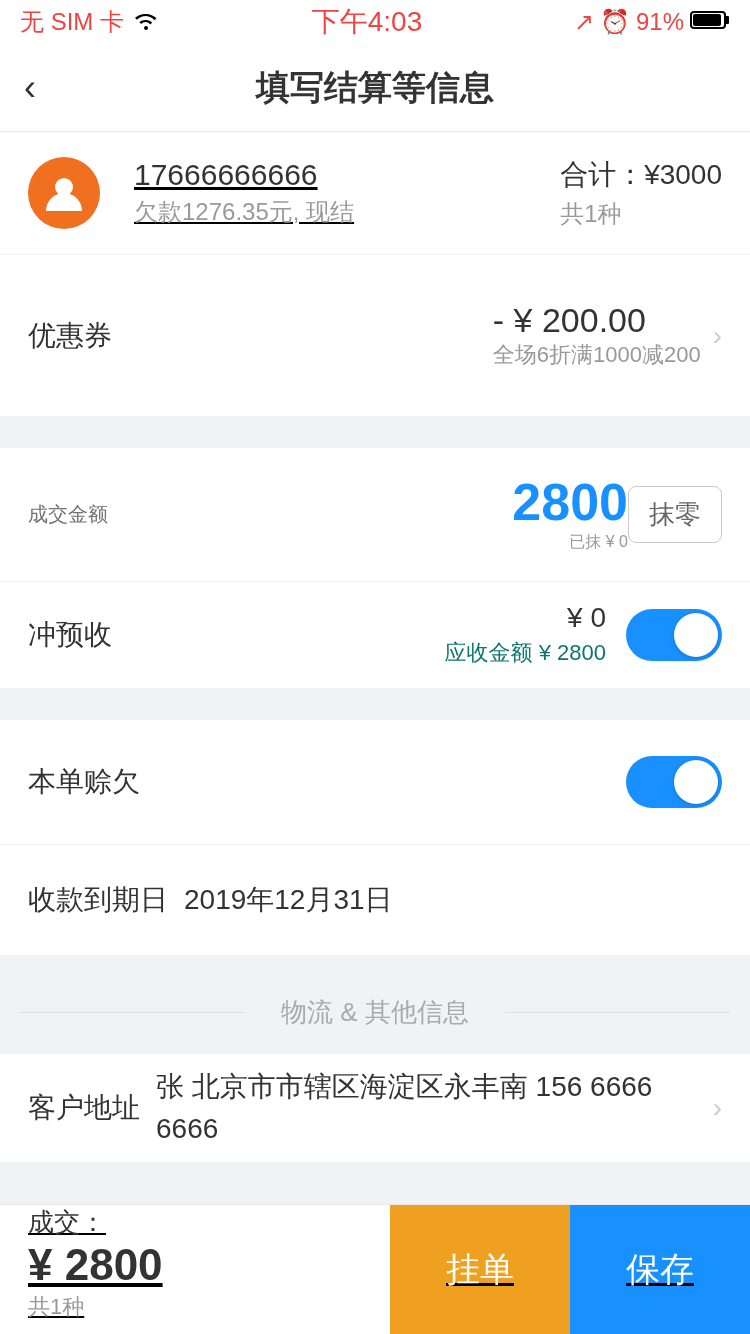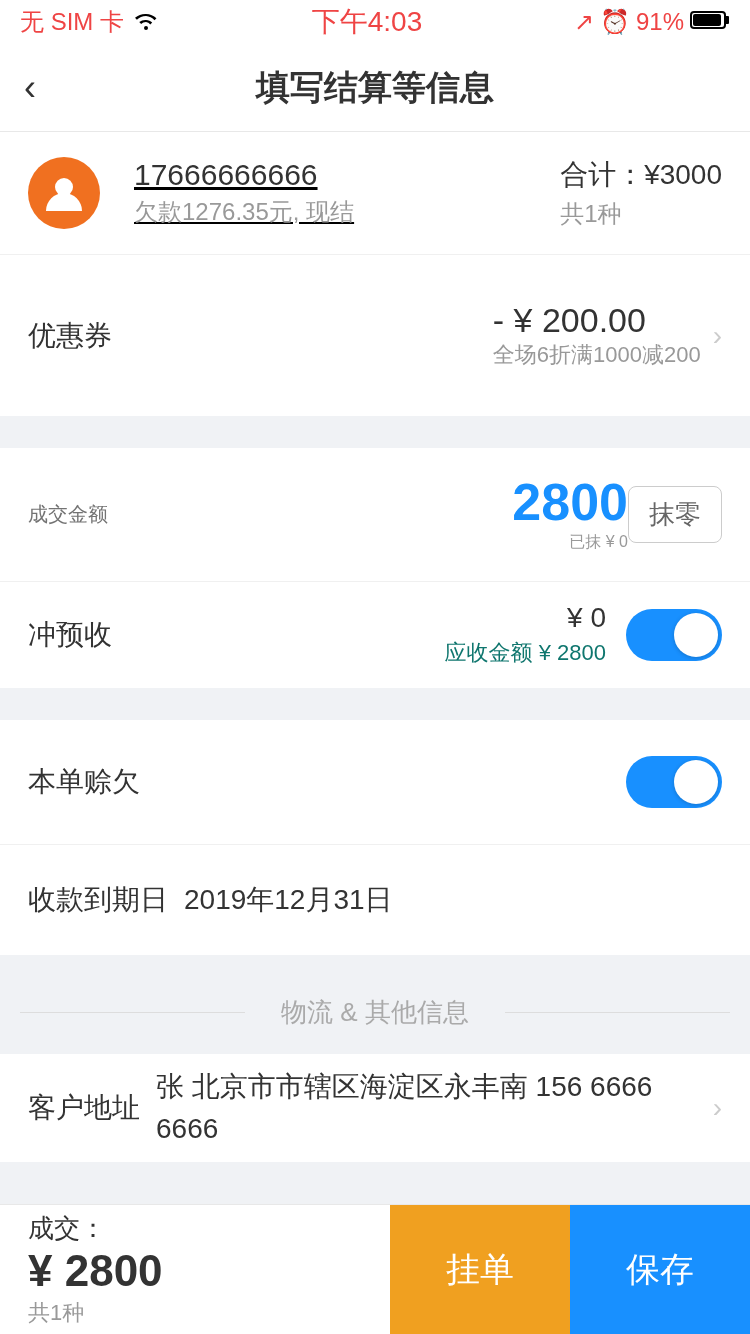--- a/index.html
+++ b/index.html
@@ -225,22 +225,22 @@
     }
 
     
     .bottom-bar {
       position: fixed;
       bottom: 0;
       width: 750px;
       height: 130px;
       background: #fff;
       display: flex;
-      align-items: center;
       border-top: 1px solid #e8e8e8;
+      text-decoration: underline;
     }
     .bottom-left {
       flex: 1;
       padding: 0 28px;
     }
     .bottom-deal-label { font-size: 26px; color: #333; }
     .bottom-deal-amount { font-size: 44px; color: #333; font-weight: 600; }
     .bottom-deal-count { font-size: 22px; color: #999; margin-top: 2px; }
     .bottom-btns { display: flex; height: 100%; }
     .btn-pending {

